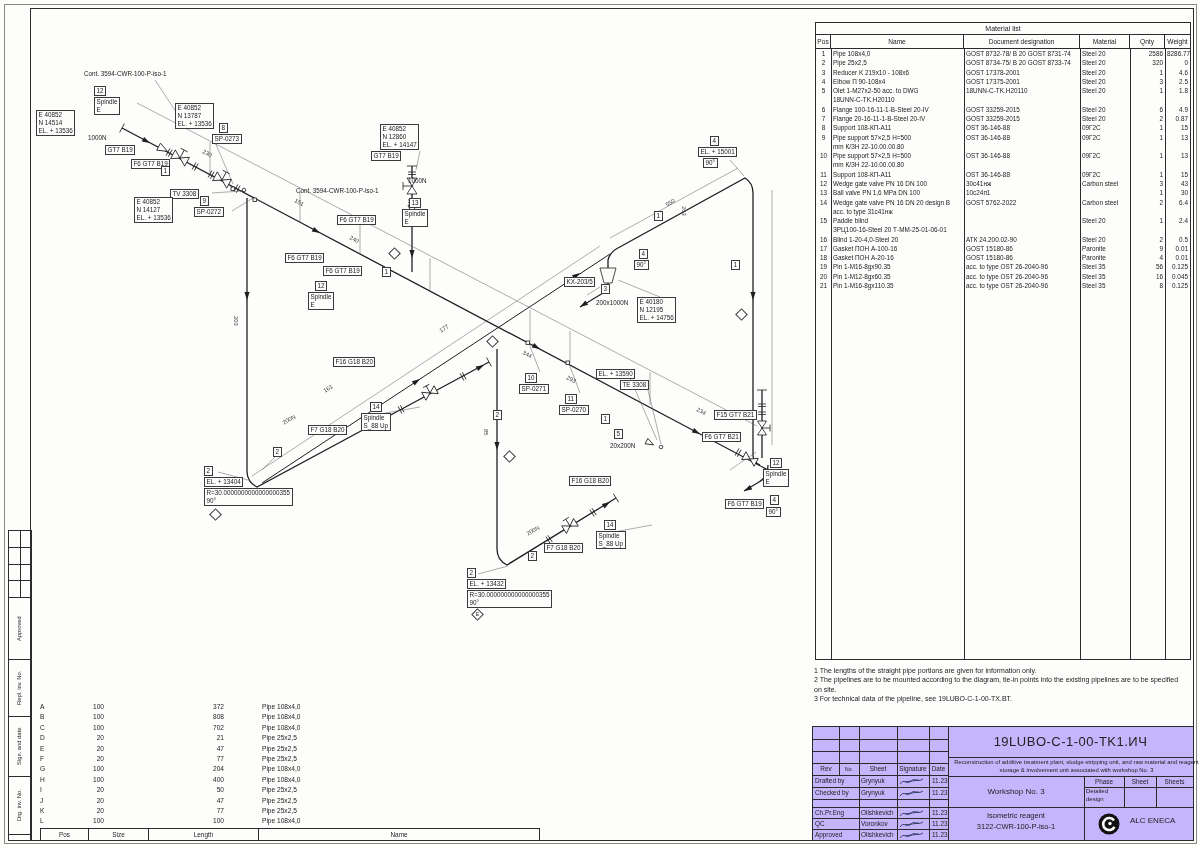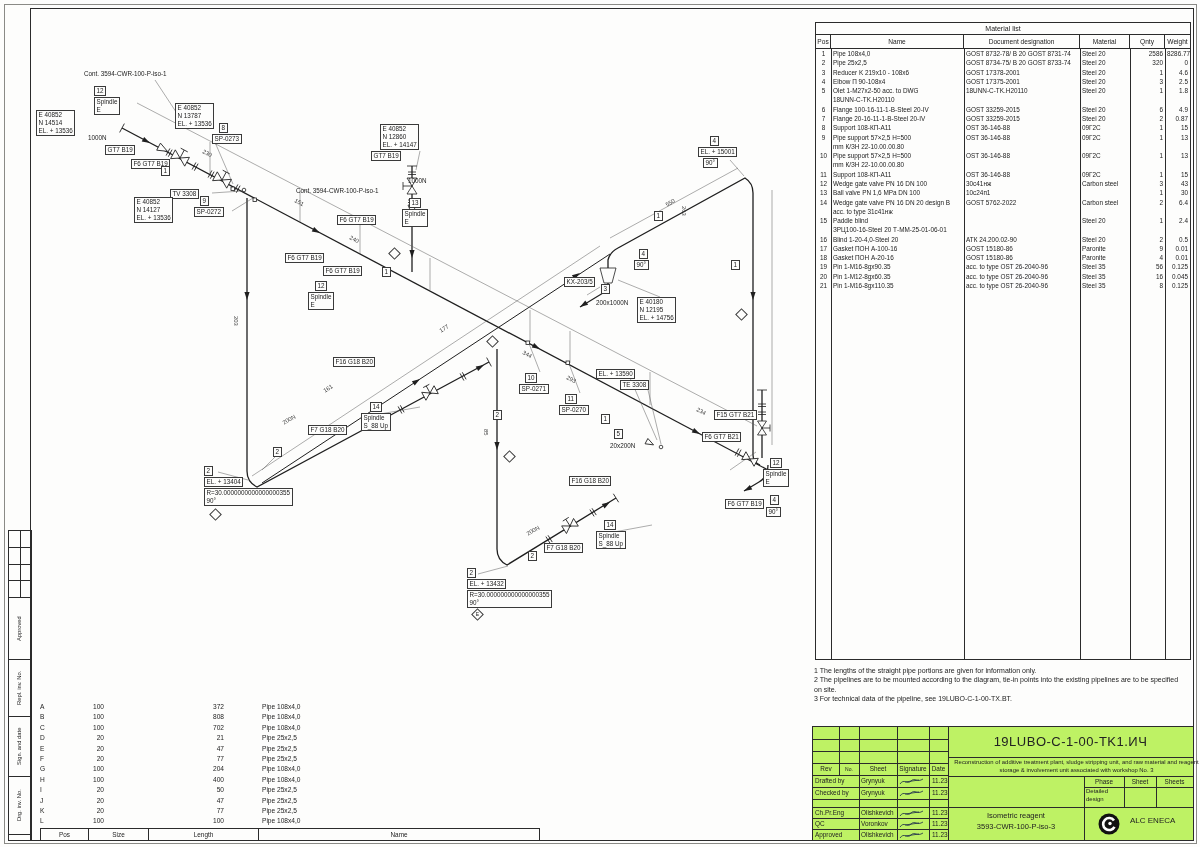--- a/index.html
+++ b/index.html
@@ -29,21 +29,21 @@
   .notes{position:absolute;left:814px;top:666px;width:380px;font-size:7px;line-height:1.35;white-space:pre-line;}
   
   .ptable{position:absolute;left:40px;top:702px;width:498px;font-size:6.6px;}
   .prow{display:grid;grid-template-columns:22px 58px 120px 1fr;height:10.4px;line-height:10.4px;}
   .prow .p-size,.prow .p-len{text-align:right;padding-right:16px;}
   .prow .p-name{padding-left:22px;}
   .phead{position:absolute;left:40px;top:828px;width:498px;height:11px;display:grid;grid-template-columns:48px 60px 110px 280px;border:1px solid #2b2b2b;font-size:6.4px;}
   .phead div{border-right:1px solid #2b2b2b;text-align:center;line-height:11px;}
   .phead div:last-child{border-right:none;}
   
-  .tb{position:absolute;left:812px;top:726px;width:380px;height:113px;border:1.2px solid #2b2b2b;font-size:6.4px;background:#bef264;}
+  .tb{position:absolute;left:812px;top:726px;width:380px;height:113px;border:1.2px solid #2b2b2b;font-size:6.4px;background:#c4b5fd;}
   .tb .cell{position:absolute;overflow:hidden;}
   .tb .ctr{text-align:center;}
   .docnum{font-size:13px;letter-spacing:0.5px;line-height:30px;}
   .desc{font-size:5.9px;line-height:1.35;padding:2px 6px;}
   .tbl{position:absolute;background:#2b2b2b;}
   .wshop{font-size:8px;line-height:31px;}
   .isodrw{font-size:7.5px;line-height:1.5;padding-top:3px;}
   .phaseval{font-size:6px;line-height:1.3;padding:1px 2px;white-space:pre-line;}
   .company{font-size:8px;}
   
@@ -700,23 +700,24 @@
         <div class="cell sig" style="left: 86px; top: 102px; width: 28px; height: 11px;">
           <svg width="26" height="9" viewBox="0 0 26 9">
             <path d="M1,7 C5,1 8,8 12,4 S18,6 24,2 M6,5 L20,3" stroke="#1a2a4a" fill="none" stroke-width="0.8"></path>
           </svg>
         </div>
         <div class="cell" style="left: 117px; top: 102px; width: 18px; height: 11px; line-height: 11px; padding-left: 2px;">11.23</div>
       </div>
 
     <div class="cell ctr docnum" style="left:135px;top:0;width:245px;height:30px">19LUBO-C-1-00-TK1.ИЧ</div>
     <div class="cell ctr desc" style="left:135px;top:30px;width:245px;height:19px">Reconstruction of additive treatment plant, sludge stripping unit, and raw material and reagent storage &amp; involvement unit associated with workshop No. 3</div>
+    <div class="cell ctr wshop" style="left:135px;top:49px;width:136px;height:31px">Workshop No. 3</div>
     <div class="cell ctr isodrw" style="left:135px;top:80px;width:136px;height:33px">
       <div>Isometric reagent</div>
-      <div>3593-CWR-100-P-iso-3</div>
+      <div>3122-CWR-100-P-iso-1</div>
     </div>
     <div class="cell ctr" style="left:271px;top:49px;width:40px;height:11px;line-height:11px">Phase</div>
     <div class="cell ctr" style="left:311px;top:49px;width:32px;height:11px;line-height:11px">Sheet</div>
     <div class="cell ctr" style="left:343px;top:49px;width:37px;height:11px;line-height:11px">Sheets</div>
     <div class="cell phaseval" style="left:271px;top:60px;width:40px;height:20px">Detailed
 design</div>
     <div class="cell" style="left:271px;top:80px;width:109px;height:33px">
       <svg width="26" height="26" style="position:absolute;left:12px;top:4px" viewBox="-13 -13 26 26">
         <circle r="10.5" fill="#111"></circle>
         <path d="M5,-3.5 A6,6 0 1 0 5.5,2.8" stroke="#fdfdfc" stroke-width="2.6" fill="none"></path>

